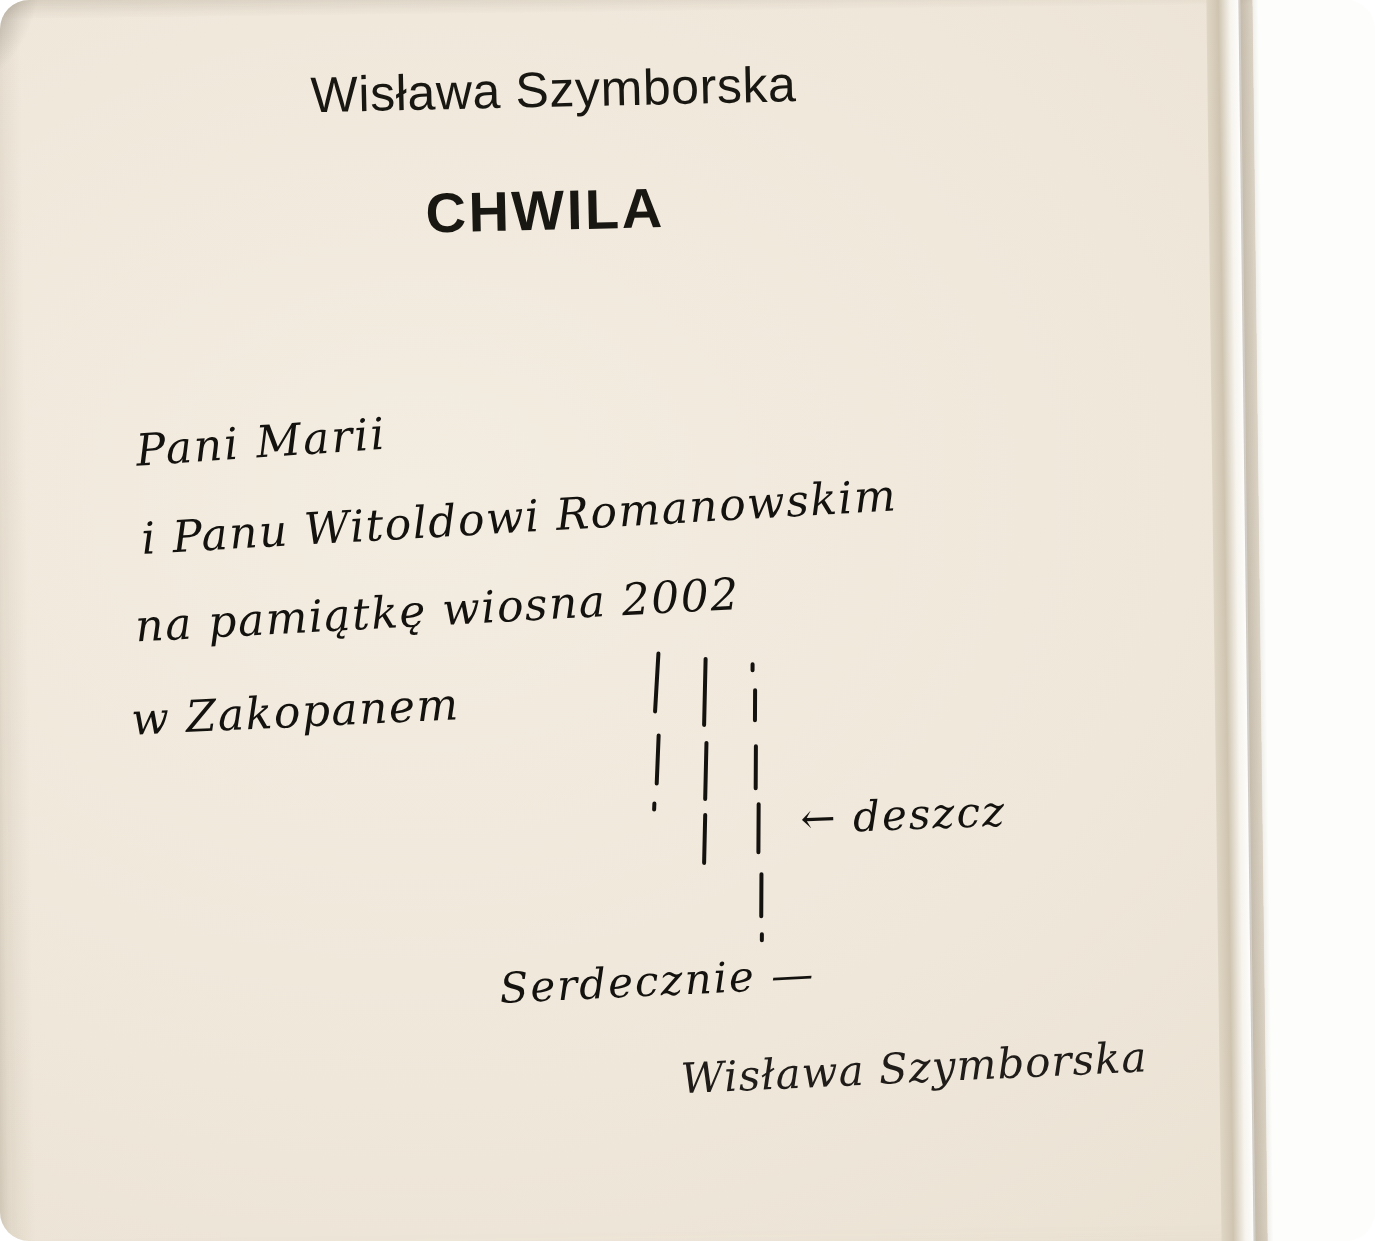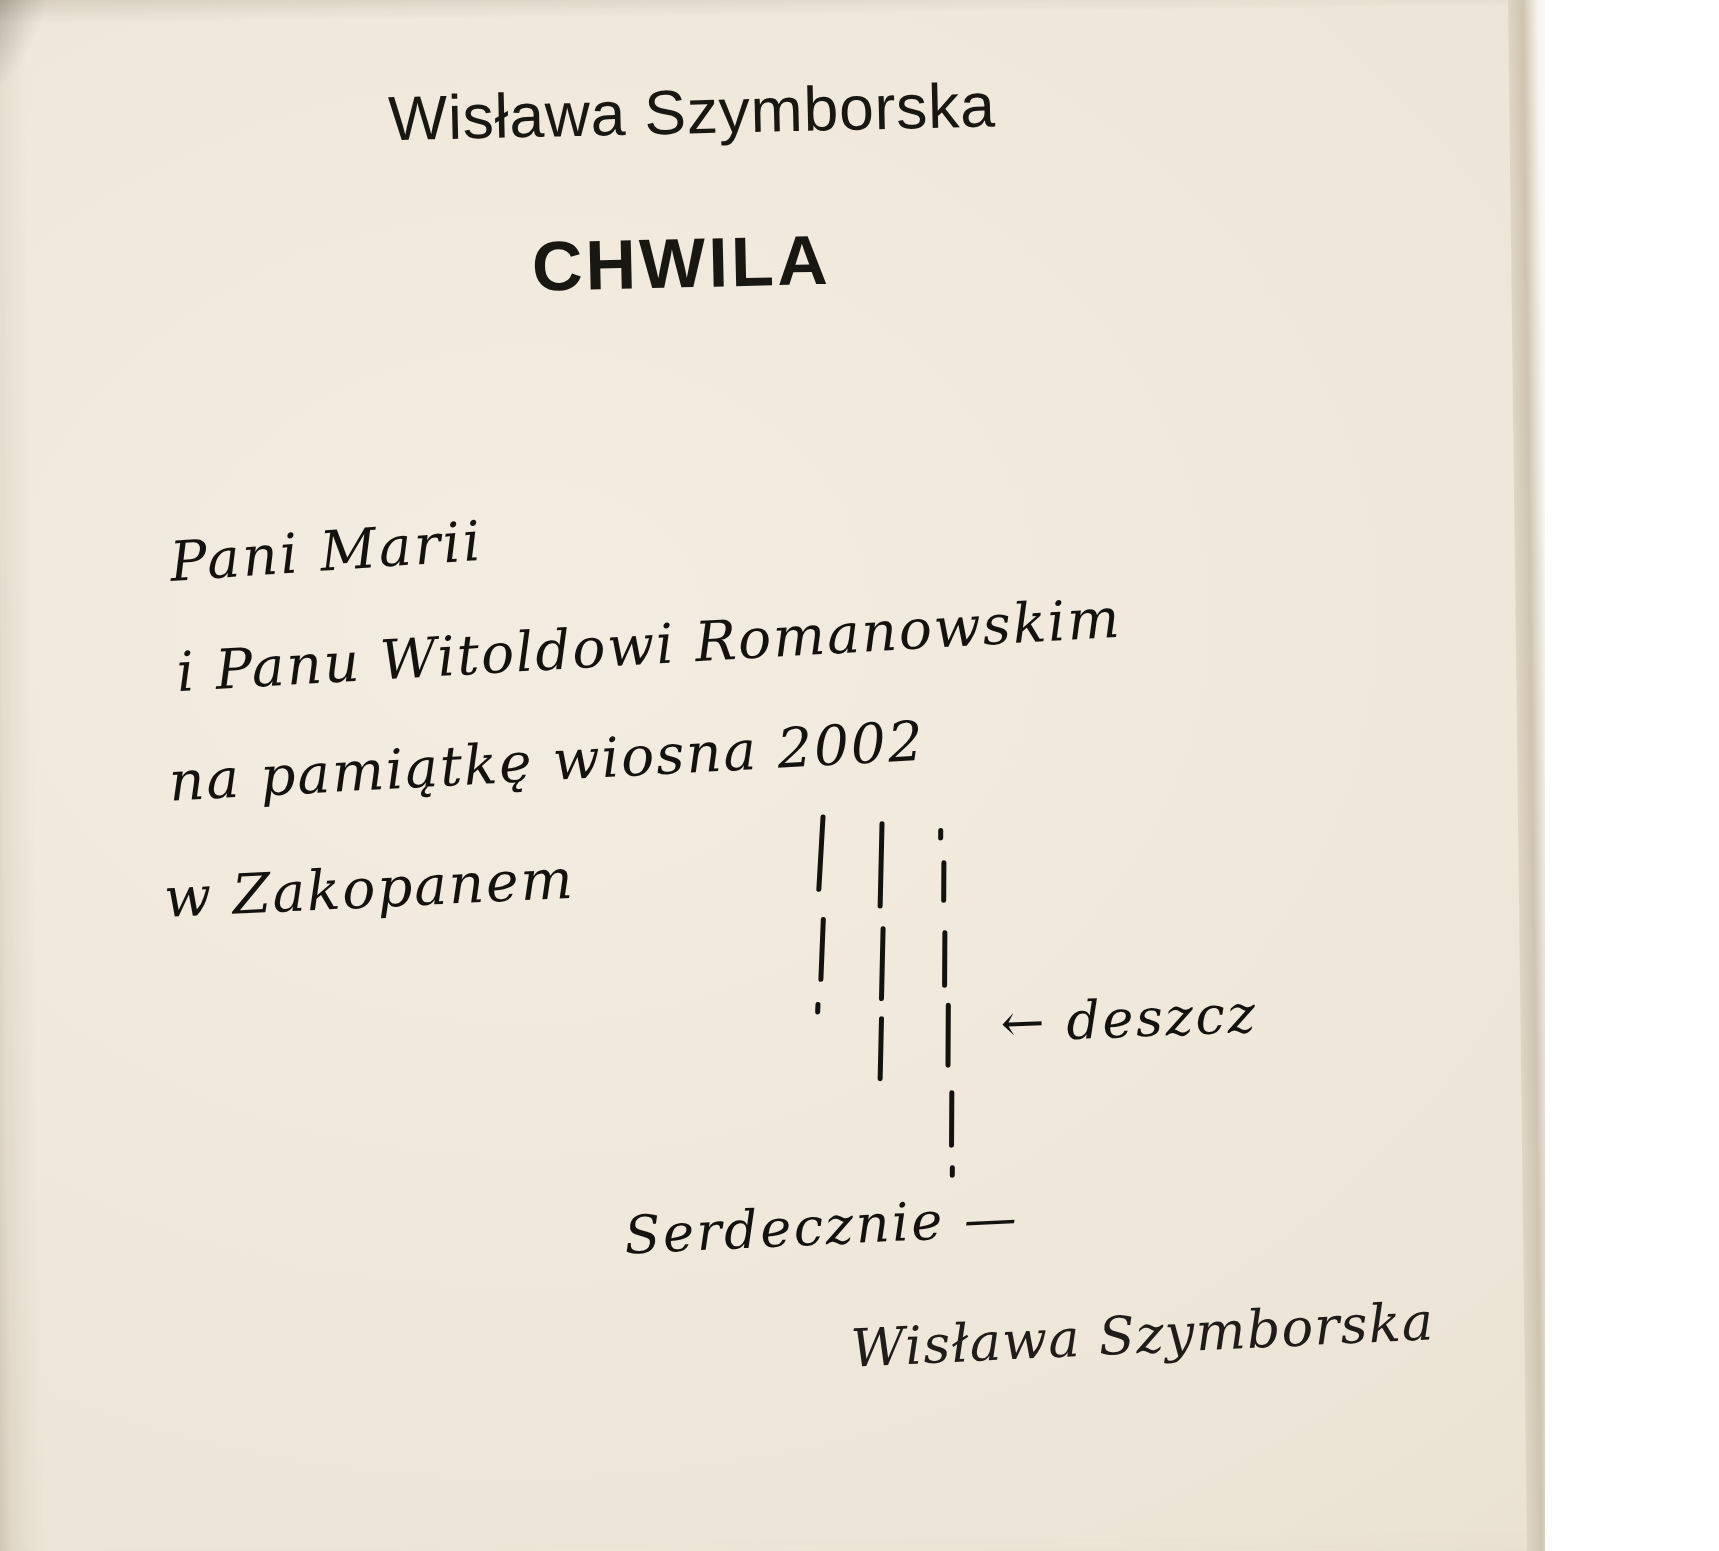--- a/index.html
+++ b/index.html
@@ -5,24 +5,25 @@
   html, body {
     margin: 0;
     padding: 0;
     background: #ffffff;
   }
   body {
     font-family: "Liberation Sans", sans-serif;
   }
   .photo {
     position: relative;
-    width: 1236px;
+    width: 1375px;
     height: 1241px;
     overflow: hidden;
     background: #ffffff;
+    border-radius: 29px;
   }
   
   .backdrop {
     position: absolute;
     inset: 0;
     background: #fdfdfb;
   }
   
   .page {
     position: absolute;

